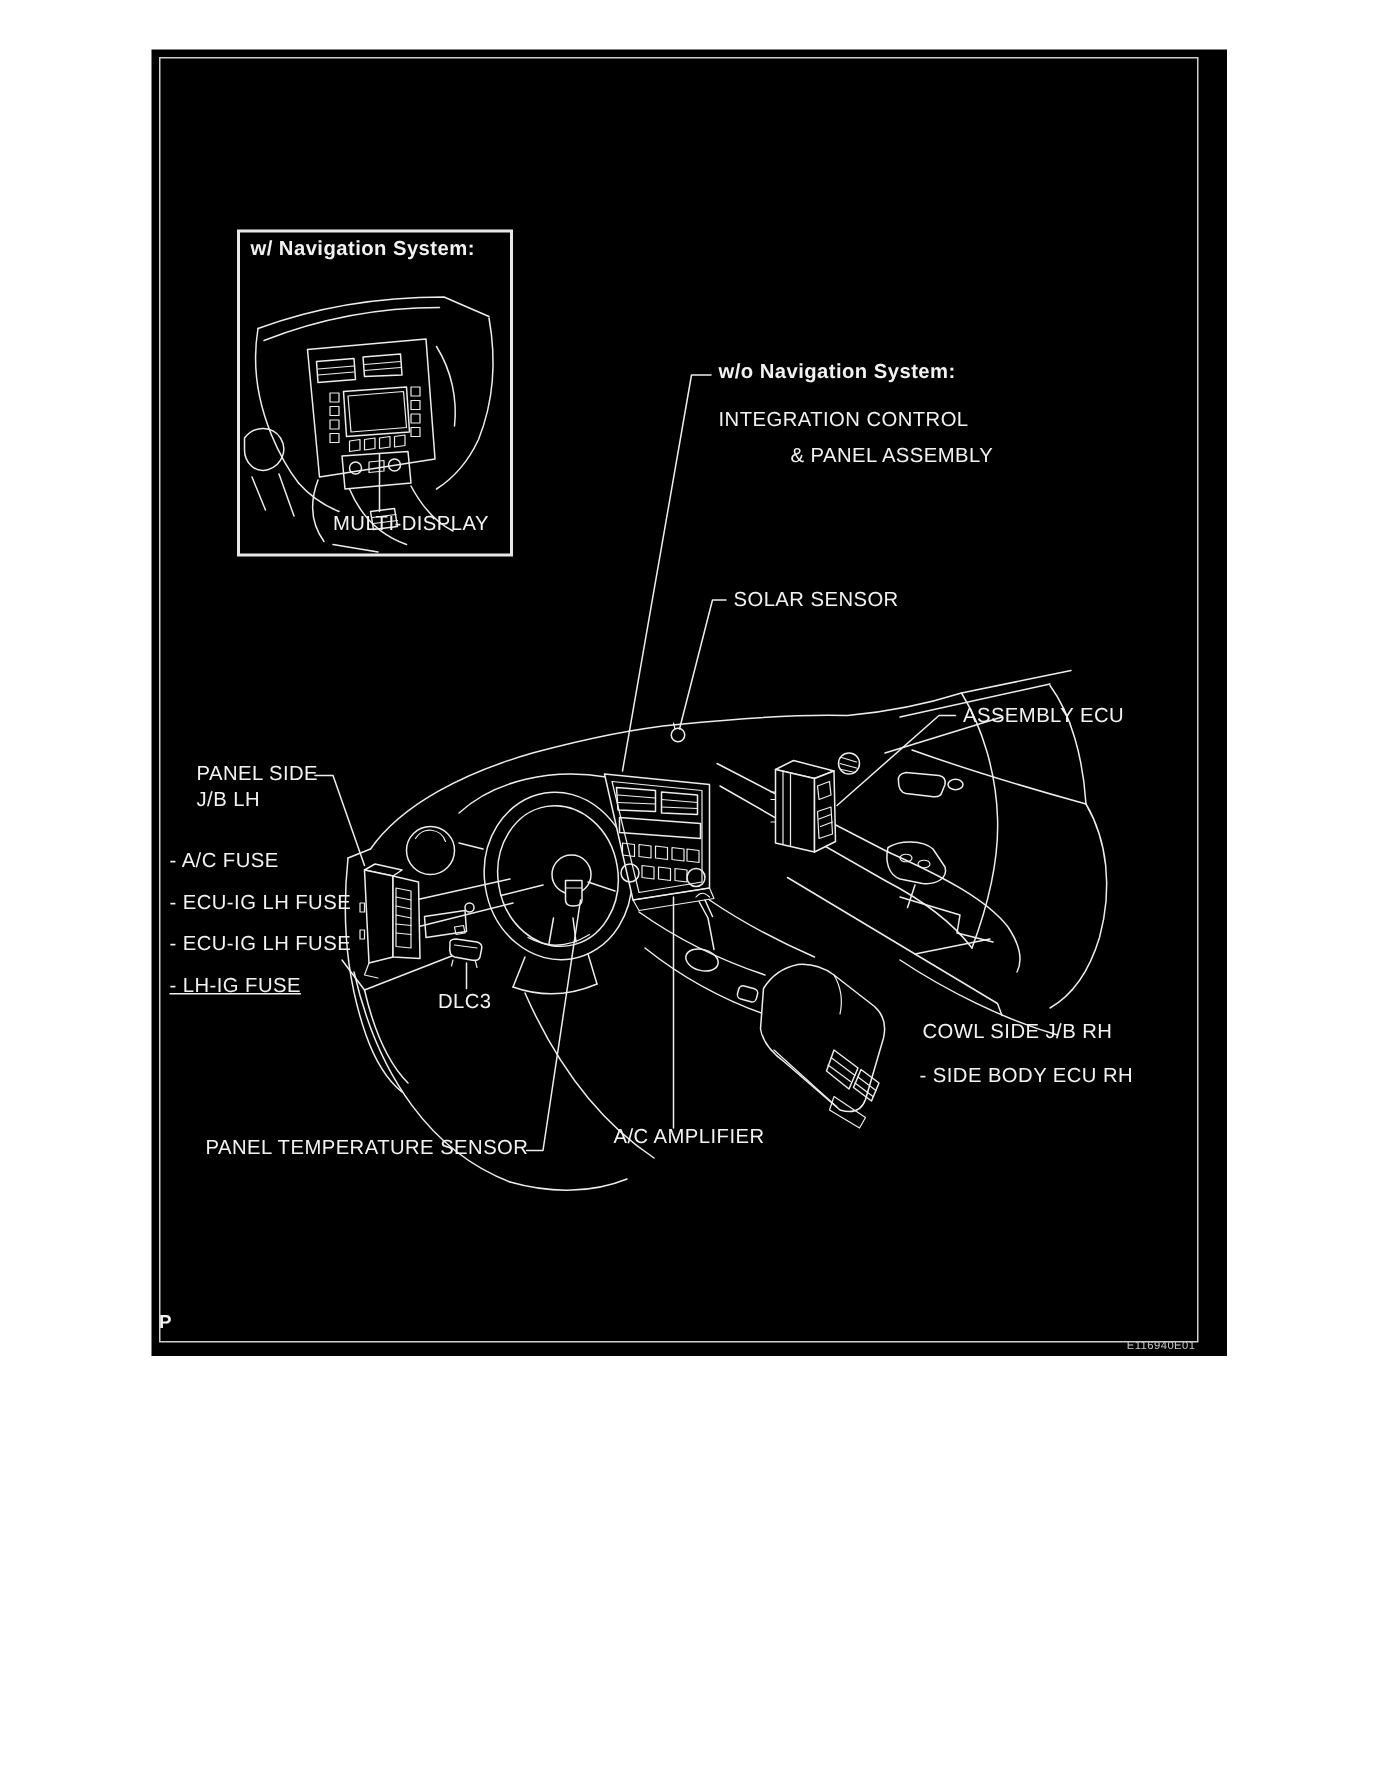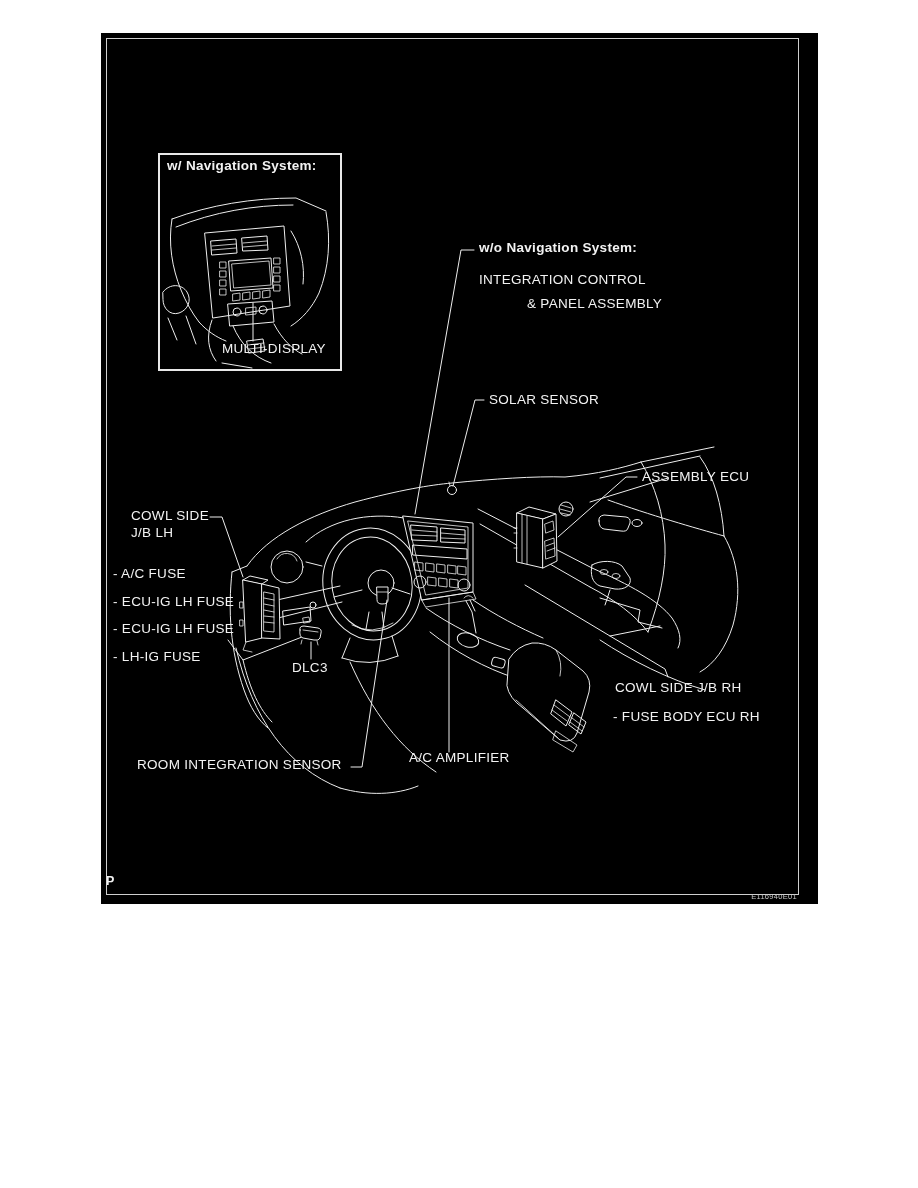--- a/index.html
+++ b/index.html
@@ -218,27 +218,27 @@
   <div class="inset-box">
     <div class="lbl b" style="left:7px;top:4px;">w/ Navigation System:</div>
     <div class="lbl" style="left:62px;top:187px;">MULTI-DISPLAY</div>
   </div>
 
   <div class="lbl b" style="left:479px;top:241px;">w/o Navigation System:</div>
   <div class="lbl" style="left:479px;top:273px;">INTEGRATION CONTROL</div>
   <div class="lbl" style="left:479px;top:297px;margin-left:48px;">&amp; PANEL ASSEMBLY</div>
   <div class="lbl" style="left:489px;top:393px;">SOLAR SENSOR</div>
   <div class="lbl" style="left:642px;top:470px;">ASSEMBLY ECU</div>
-  <div class="lbl" style="left:131px;top:509px;">COWL SIDE</div>
+  <div class="lbl" style="left:131px;top:509px;">PANEL SIDE</div>
   <div class="lbl" style="left:131px;top:526px;">J/B LH</div>
   <div class="lbl" style="left:113px;top:567px;">- A/C FUSE</div>
   <div class="lbl" style="left:113px;top:595px;">- ECU-IG LH FUSE</div>
   <div class="lbl" style="left:113px;top:622px;">- ECU-IG LH FUSE</div>
-  <div class="lbl" style="left:113px;top:650px;">- LH-IG FUSE</div>
+  <div class="lbl" style="left:113px;top:650px;text-decoration:underline;">- LH-IG FUSE</div>
   <div class="lbl" style="left:292px;top:661px;">DLC3</div>
-  <div class="lbl" style="left:137px;top:758px;">ROOM INTEGRATION SENSOR</div>
+  <div class="lbl" style="left:137px;top:758px;">PANEL TEMPERATURE SENSOR</div>
   <div class="lbl" style="left:409px;top:751px;">A/C AMPLIFIER</div>
   <div class="lbl" style="left:615px;top:681px;text-align:right;">COWL SIDE J/B RH</div>
-  <div class="lbl" style="left:613px;top:710px;">- FUSE BODY ECU RH</div>
+  <div class="lbl" style="left:613px;top:710px;">- SIDE BODY ECU RH</div>
 
   <div class="pmark">P</div>
   <div class="figid">E116940E01</div>
 </div>
 
 </body></html>

